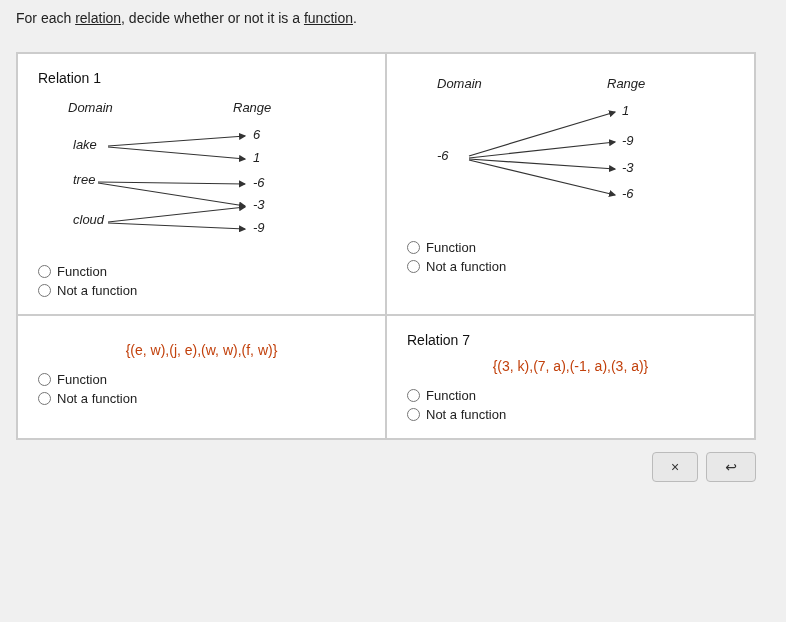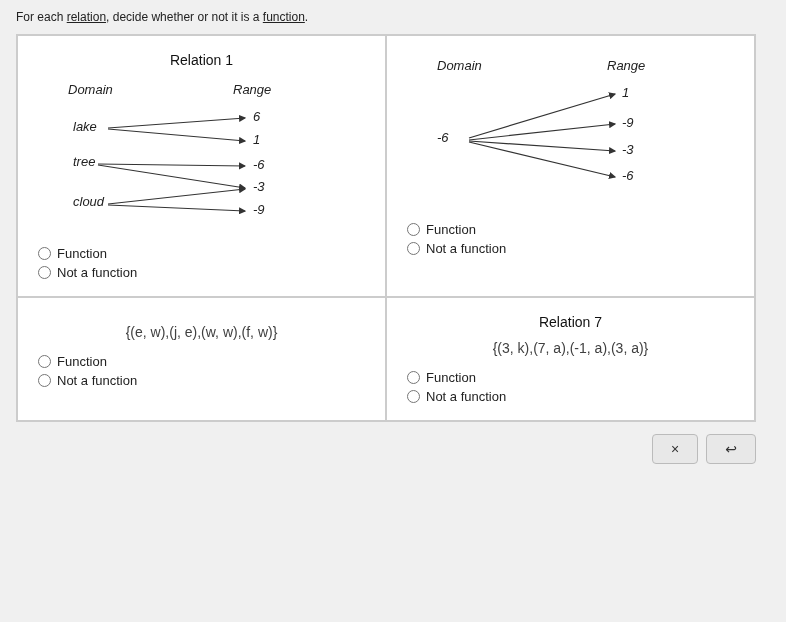--- a/index.html
+++ b/index.html
@@ -7,41 +7,40 @@
       font-family: Arial, sans-serif;
       background: #f0f0f0;
       display: flex;
       flex-direction: column;
       align-items: flex-start;
       padding: 10px 16px;
       min-height: 622px;
       width: 786px;
     }
     .instruction {
-      font-size: 12px;
-      margin-bottom: 10px;
+      font-size: 14px;
+      margin-bottom: 26px;
       color: #222;
     }
     .instruction u { text-decoration: underline; }
     .grid-container {
       display: grid;
       grid-template-columns: 1fr 1fr;
       grid-template-rows: auto auto;
       border: 1px solid #ccc;
       background: #fff;
       width: 740px;
     }
     .cell {
       border: 1px solid #ccc;
       padding: 16px 20px 16px 20px;
       background: #fff;
       position: relative;
     }
     .relation-title {
-      text-align: center;
       font-size: 14px;
       font-weight: normal;
       margin-bottom: 8px;
       color: #111;
     }
     
     .diagram-area {
       position: relative;
       width: 100%;
       height: 160px;
@@ -62,21 +61,21 @@
       color: #222;
     }
     .radio-item input[type="radio"] {
       margin: 0;
       accent-color: #555;
     }
     .relation-set {
       font-size: 14px;
       text-align: center;
       margin: 10px 0 14px 0;
-      color: #404040;
+      color: #c2410c;
     }
     svg {
       overflow: visible;
     }
     
     .bottom-bar {
       display: flex;
       justify-content: flex-end;
       width: 740px;
       margin-top: 12px;

